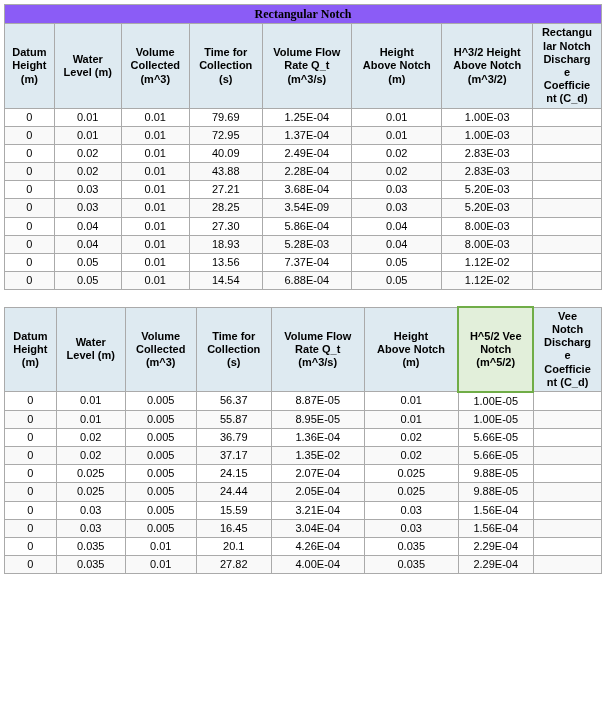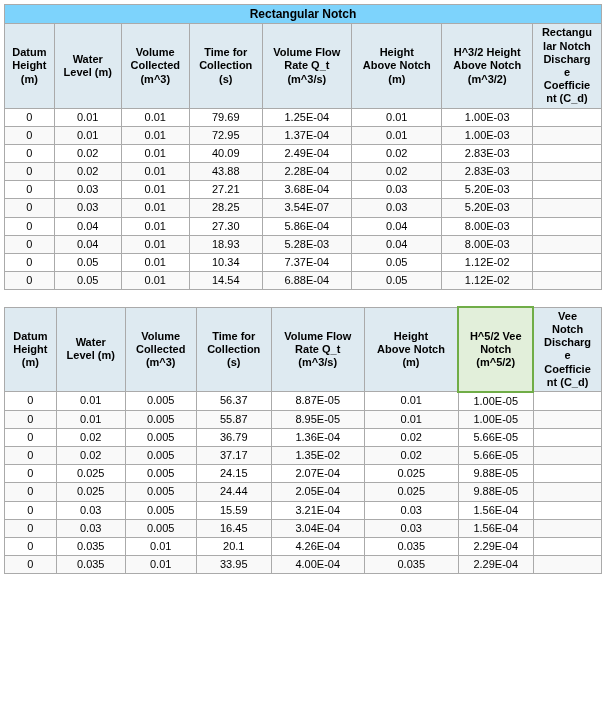--- a/index.html
+++ b/index.html
@@ -18,24 +18,25 @@
       margin-bottom: 8px;
     }
     td, th {
       border: 1px solid #aaa;
       padding: 2px 3px;
       text-align: center;
       vertical-align: middle;
       line-height: 1.2;
     }
     .section-title {
-      background-color: #7dd3fc;
+      background-color: #8b5cf6;
       font-weight: bold;
       text-align: center;
       font-size: 12px;
+      font-family: Liberation Serif, serif;
     }
     .header-blue {
       background-color: #deeaf1;
     }
     .header-green {
       background-color: #e2efda;
     }
     .data-row td {
       background-color: #fff;
     }
@@ -116,21 +117,21 @@
           <td>3.68E-04</td>
           <td>0.03</td>
           <td>5.20E-03</td>
           <td></td>
         </tr>
         <tr class="data-row">
           <td>0</td>
           <td>0.03</td>
           <td>0.01</td>
           <td>28.25</td>
-          <td>3.54E-07</td>
+          <td>3.54E-09</td>
           <td>0.03</td>
           <td>5.20E-03</td>
           <td></td>
         </tr>
         <tr class="data-row">
           <td>0</td>
           <td>0.04</td>
           <td>0.01</td>
           <td>27.30</td>
           <td>5.86E-04</td>
@@ -145,21 +146,21 @@
           <td>18.93</td>
           <td>5.28E-03</td>
           <td>0.04</td>
           <td>8.00E-03</td>
           <td></td>
         </tr>
         <tr class="data-row">
           <td>0</td>
           <td>0.05</td>
           <td>0.01</td>
-          <td>10.34</td>
+          <td>13.56</td>
           <td>7.37E-04</td>
           <td>0.05</td>
           <td>1.12E-02</td>
           <td></td>
         </tr>
         <tr class="data-row">
           <td>0</td>
           <td>0.05</td>
           <td>0.01</td>
           <td>14.54</td>
@@ -274,21 +275,21 @@
           <td>20.1</td>
           <td>4.26E-04</td>
           <td>0.035</td>
           <td>2.29E-04</td>
           <td></td>
         </tr>
         <tr class="data-row">
           <td>0</td>
           <td>0.035</td>
           <td>0.01</td>
-          <td>33.95</td>
+          <td>27.82</td>
           <td>4.00E-04</td>
           <td>0.035</td>
           <td>2.29E-04</td>
           <td></td>
         </tr>
       </tbody>
   </table>
 
 </div>
 

